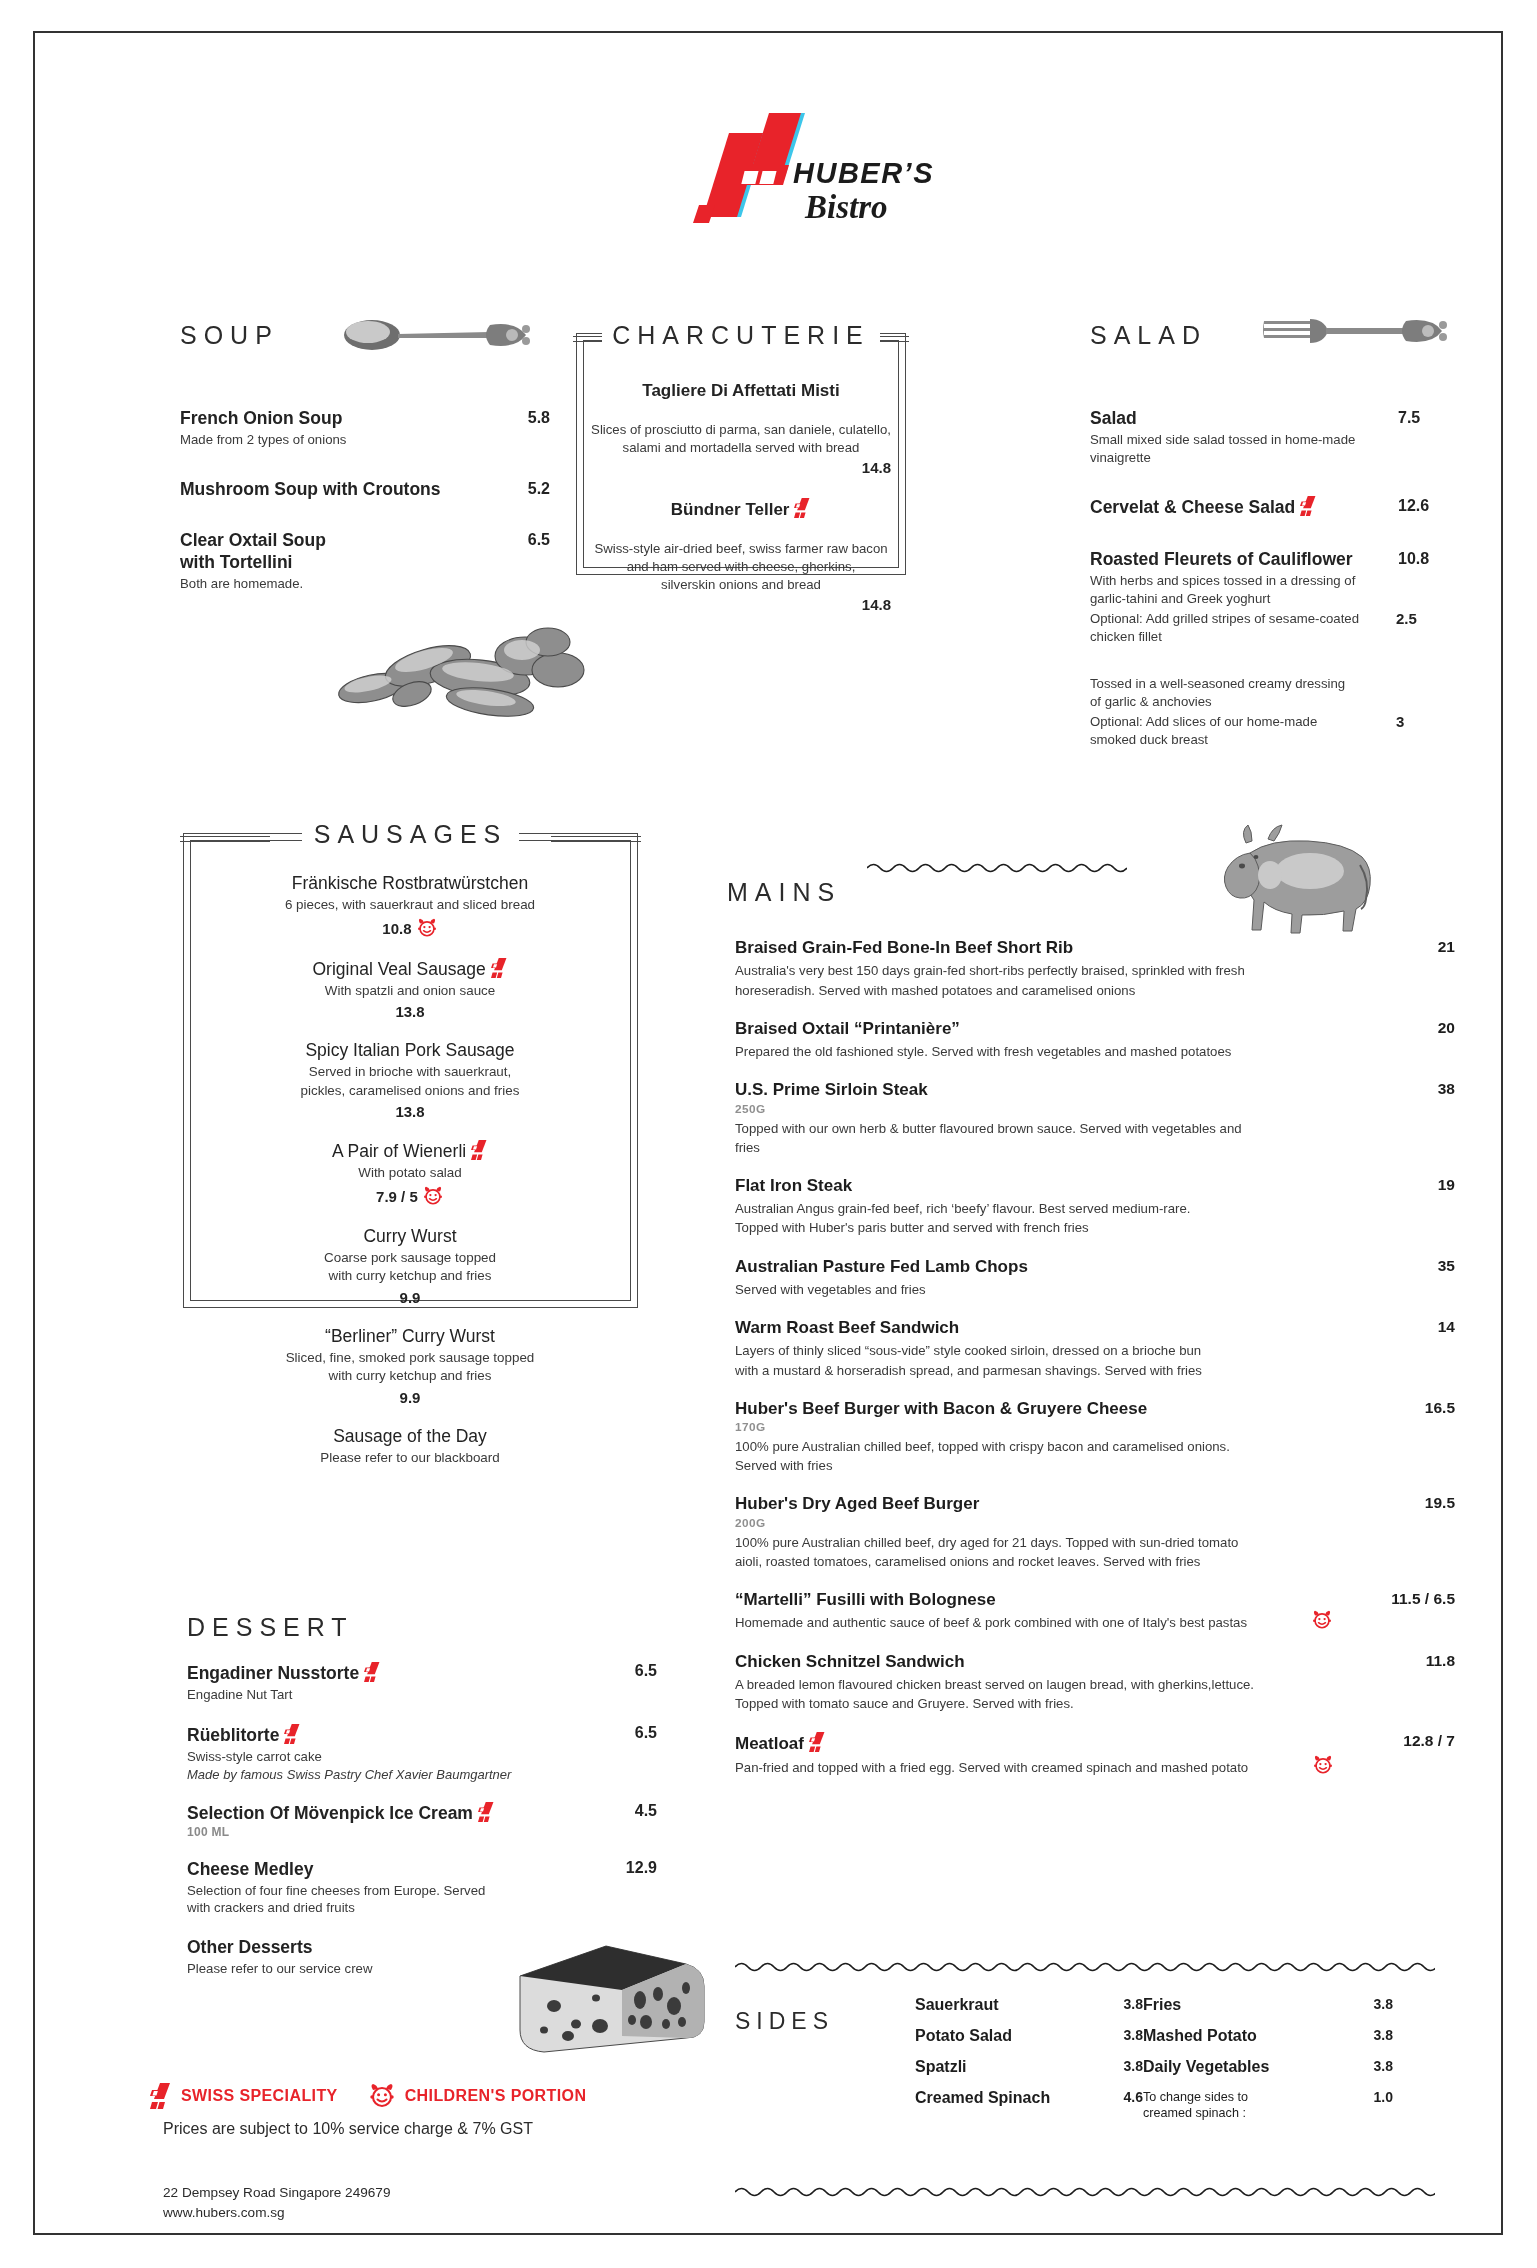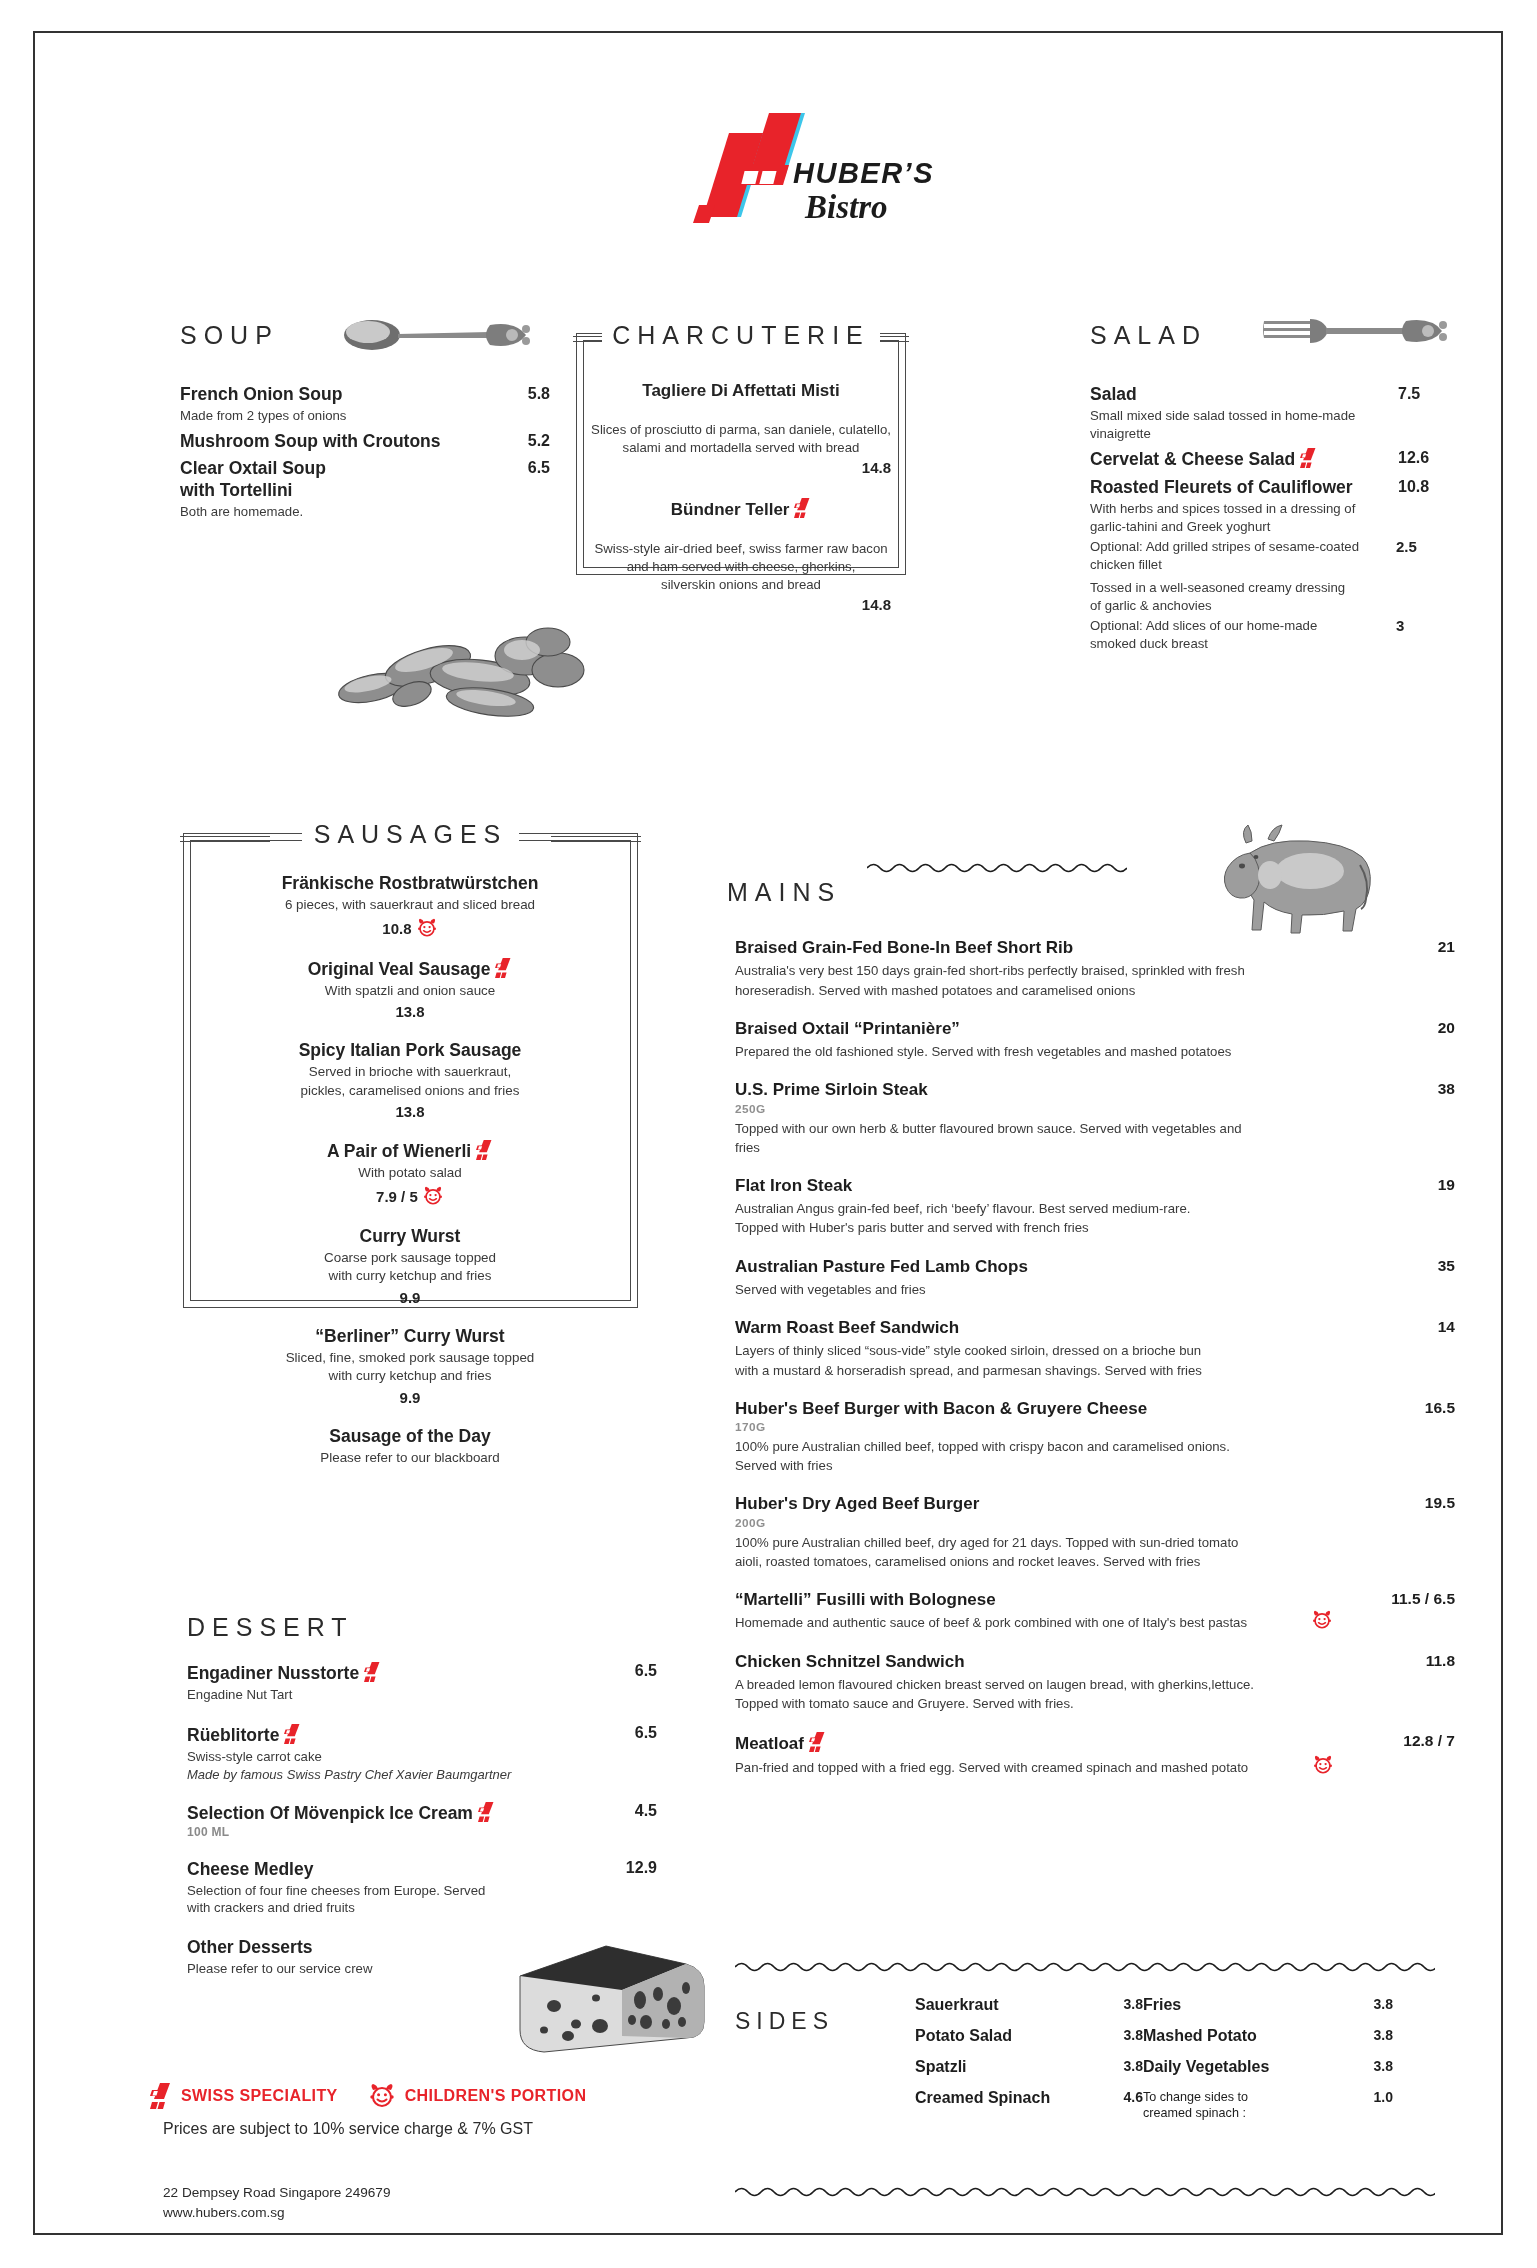--- a/index.html
+++ b/index.html
@@ -28,21 +28,21 @@
     font-size:25px;letter-spacing:7px;font-weight:400;color:#2b2b2b;
     white-space:nowrap;
   }
   .shead-sm{font-size:23px;letter-spacing:6px;}
 
   
   .soup{position:absolute;left:145px;top:288px;width:370px;}
   .spoon{position:absolute;left:305px;top:282px;width:205px;height:42px;}
   .salad-fork{position:absolute;left:1225px;top:278px;width:205px;height:42px;}
 
-  .item{position:relative;margin-top:6px;}
+  .item{position:relative;margin-top:30px;}
   .item .row{display:flex;align-items:flex-start;justify-content:space-between;gap:10px;}
   .iname{font-size:17.5px;font-weight:700;line-height:1.22;color:#232323;}
   .iprice{font-size:16px;font-weight:700;color:#232323;white-space:nowrap;padding-top:1px;}
   .idesc{font-size:13.2px;line-height:1.33;color:#3a3a3a;margin-top:2px;max-width:340px;}
   .igram{font-size:12px;font-weight:700;color:#8a8a8a;letter-spacing:.3px;margin-top:1px;}
   .frame{
     position:absolute;border:1px solid #4a4a4a;box-sizing:border-box;
   }
   .frame2{
     position:absolute;border:1px solid #4a4a4a;box-sizing:border-box;
@@ -53,21 +53,21 @@
 
   
   .salad{position:absolute;left:1055px;top:288px;width:360px;}
   .salad .row{display:flex;align-items:flex-start;}
   .salad .iname{flex:1;}
   .salad .iprice{width:52px;text-align:left;padding-left:6px;}
   .salad .idesc{max-width:300px;}
   .optrow{display:flex;align-items:flex-start;margin-top:3px;}
   .optrow .otext{flex:1;font-size:13.2px;line-height:1.33;color:#3a3a3a;max-width:300px;}
   .optrow .oprice{width:52px;text-align:left;padding-left:6px;font-size:15px;font-weight:700;color:#232323;}
-  .sname{font-size:17.5px;font-weight:700;color:#232323;line-height:1.2;}
+  .sname{font-size:17.5px;font-weight:400;color:#232323;line-height:1.2;}
   .sdesc{font-size:13.4px;line-height:1.38;color:#3a3a3a;margin-top:2px;}
   .sprice{font-size:15px;font-weight:700;color:#232323;margin-top:3px;}
   .sitem{margin-bottom:20px;}
 
   
   .mains-head{position:absolute;left:692px;top:845px;}
   .mains-wave{position:absolute;left:832px;top:826px;width:260px;height:18px;}
   .cow{position:absolute;left:1175px;top:780px;width:180px;height:130px;}
   .mains{position:absolute;left:700px;top:905px;width:720px;}
   .mitem{position:relative;margin-bottom:19px;}

